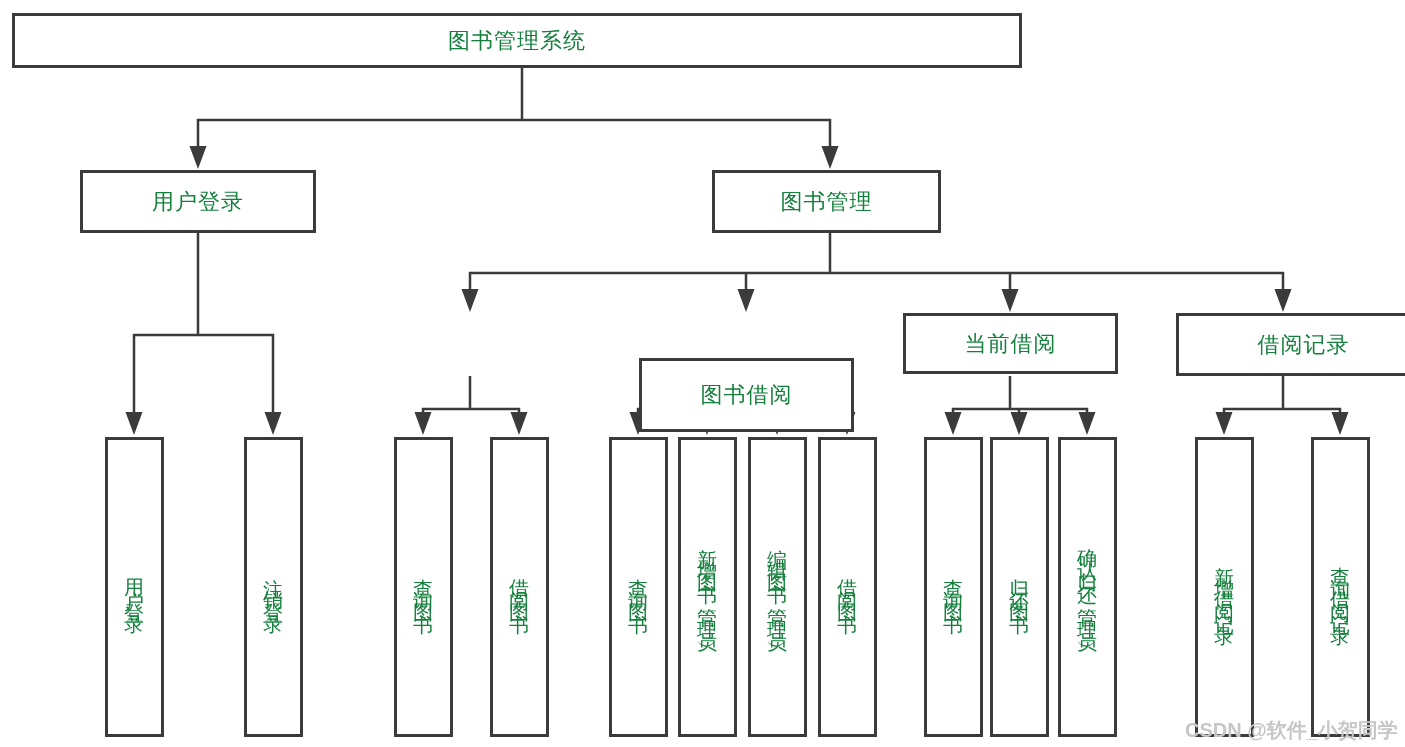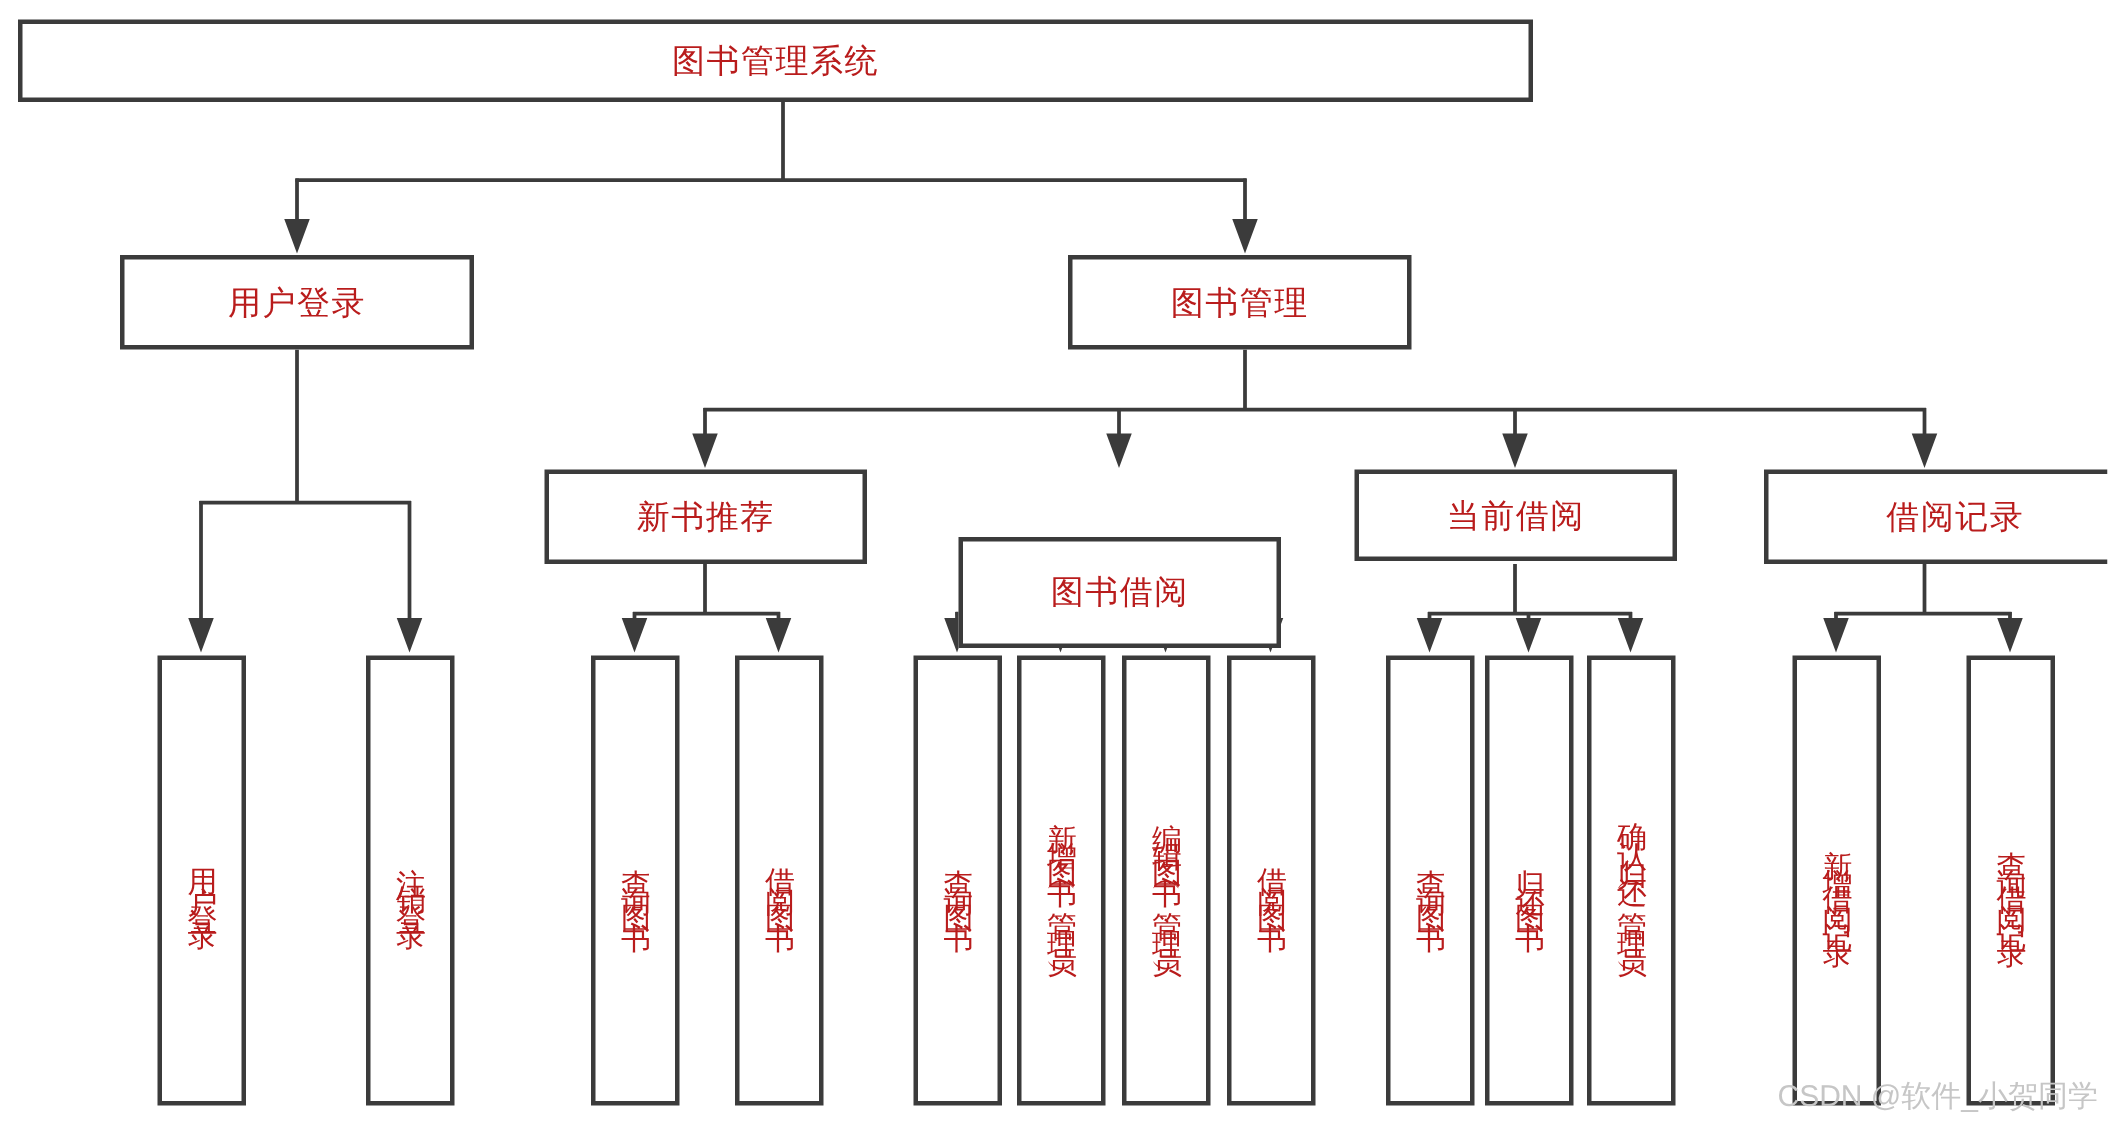--- a/index.html
+++ b/index.html
@@ -25,21 +25,21 @@
   .node {
     position: absolute;
     box-sizing: border-box;
     border: 3px solid #3b3b3b;
     background: #ffffff;
     display: flex;
     align-items: center;
     justify-content: center;
   }
   .node-label {
-    color: #b91c1c;
+    color: #15803d;
     font-size: 22px;
     letter-spacing: 1px;
     white-space: nowrap;
   }
   .leaf .node-label {
     writing-mode: vertical-rl;
     text-orientation: mixed;
     font-size: 20px;
     letter-spacing: 12px;
     white-space: normal;
@@ -47,20 +47,21 @@
   }
   .watermark {
     position: absolute;
     left: 1185px;
     top: 717px;
     font-family: "Liberation Sans", sans-serif;
     font-size: 20px;
     color: #c6c6c6;
     white-space: nowrap;
     z-index: 5;
+    font-weight: bold;
   }
 </style>
 </head>
 <body>
 
 <div class="canvas">
 
   <svg class="connectors" width="1405" height="747" viewBox="0 0 1405 747" fill="none" stroke="#3b3b3b" stroke-width="2.5">
 
     <g>
@@ -110,23 +111,20 @@
     <span class="node-label">图书管理系统</span>
   </div>
 
   <div class="node" style="left:80px; top:170px; width:236px; height:63px;">
     <span class="node-label">用户登录</span>
   </div>
   <div class="node" style="left:712px; top:170px; width:229px; height:63px;">
     <span class="node-label">图书管理</span>
   </div>
 
-  <div class="node" style="left:363px; top:313px; width:215px; height:63px;">
-    <span class="node-label">新书推荐</span>
-  </div>
   <div class="node" style="left:639px; top:319px; width:215px; height:74px;margin-top:39px;">
     <span class="node-label">图书借阅</span>
   </div>
   <div class="node" style="left:903px; top:313px; width:215px; height:61px;">
     <span class="node-label">当前借阅</span>
   </div>
   <div class="node" style="left:1176px; top:313px; width:255px; height:63px;">
     <span class="node-label">借阅记录</span>
   </div>
 

